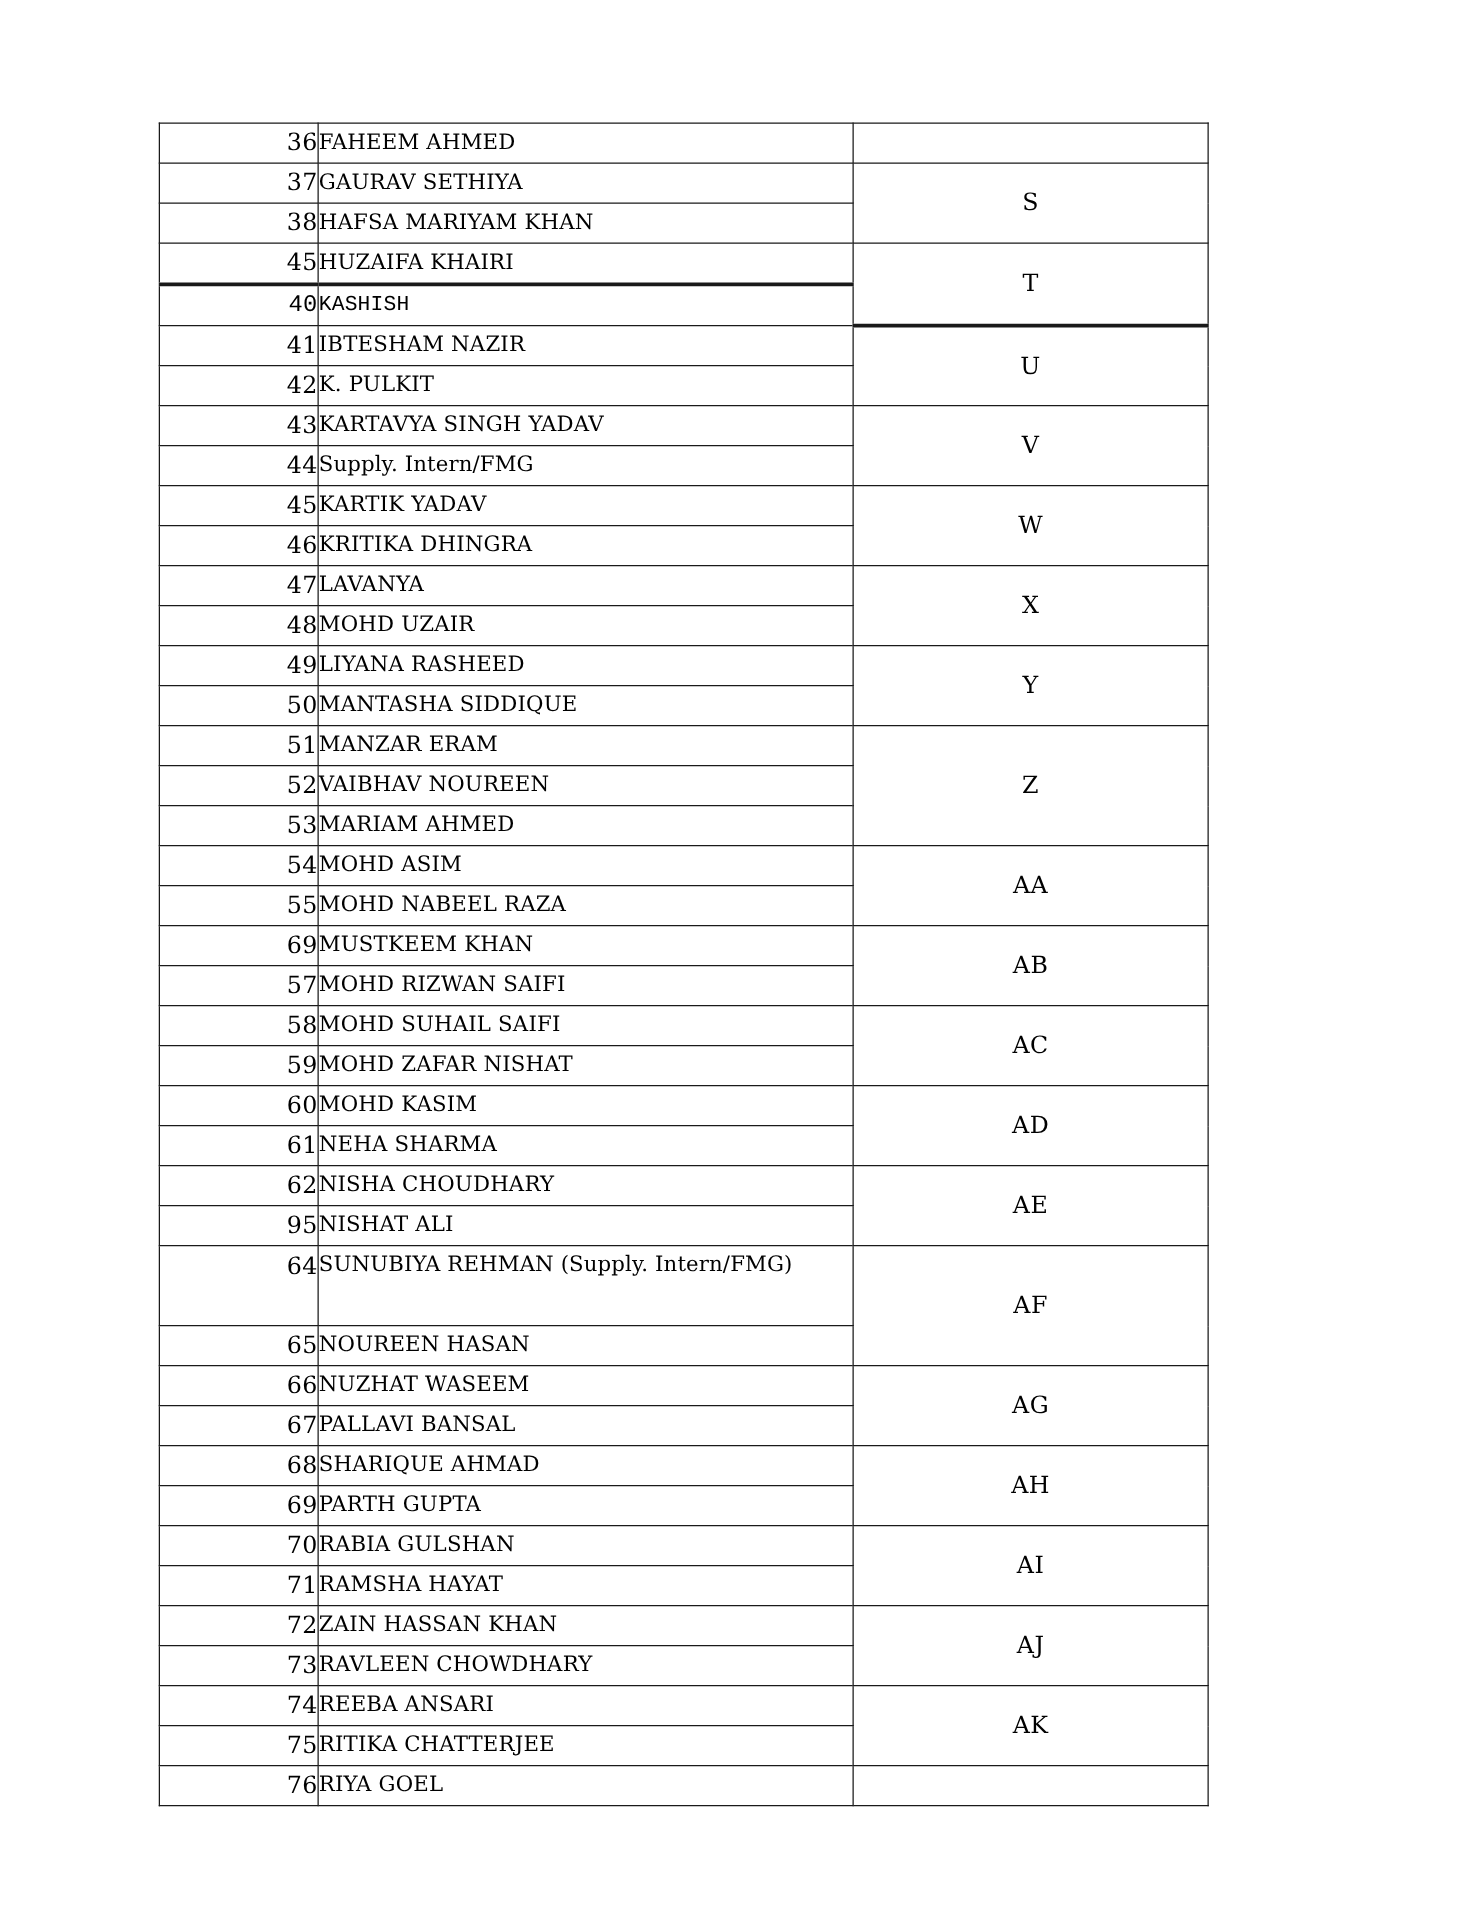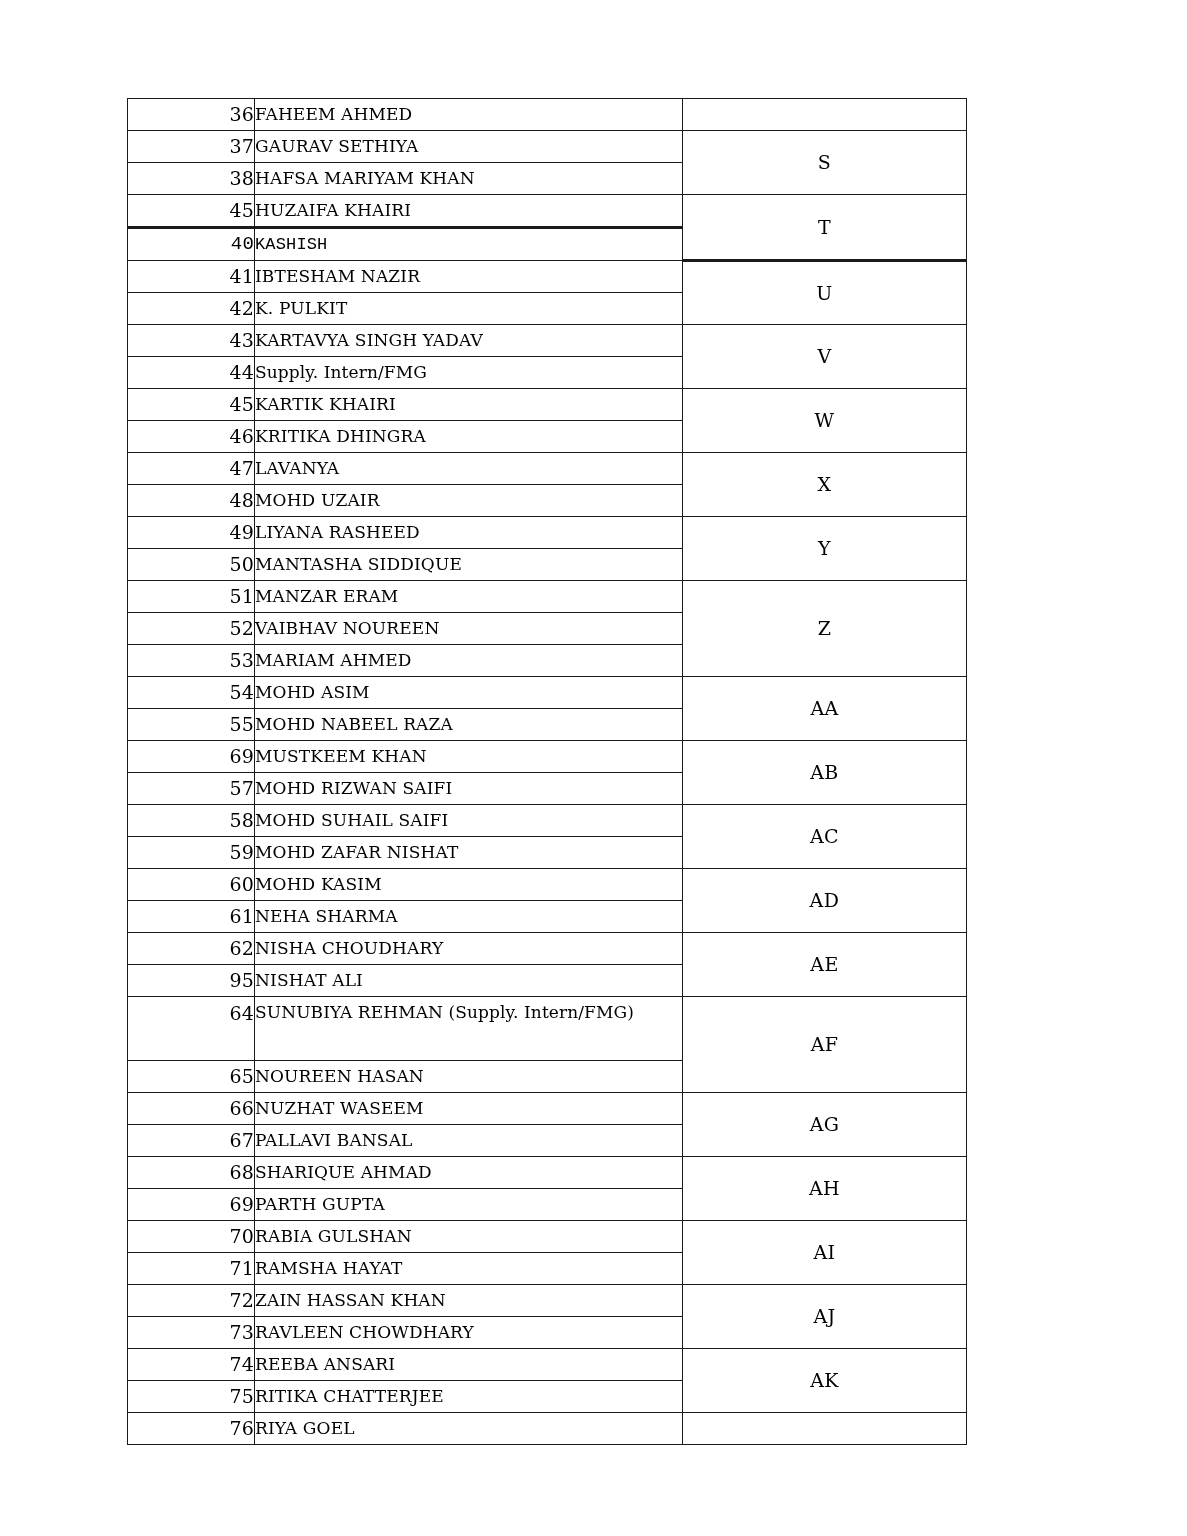--- a/index.html
+++ b/index.html
@@ -153,21 +153,21 @@
             <td class="sno">43</td>
             <td class="name">KARTAVYA SINGH YADAV</td>
             <td class="grp" rowspan="2">V</td>
           </tr>
           <tr>
             <td class="sno">44</td>
             <td class="name mixed">Supply. Intern/FMG</td>
           </tr>
           <tr>
             <td class="sno">45</td>
-            <td class="name">KARTIK KHAIRI</td>
+            <td class="name">KARTIK YADAV</td>
             <td class="grp" rowspan="2">W</td>
           </tr>
           <tr>
             <td class="sno">46</td>
             <td class="name">KRITIKA DHINGRA</td>
           </tr>
           <tr>
             <td class="sno">47</td>
             <td class="name">LAVANYA</td>
             <td class="grp" rowspan="2">X</td>

